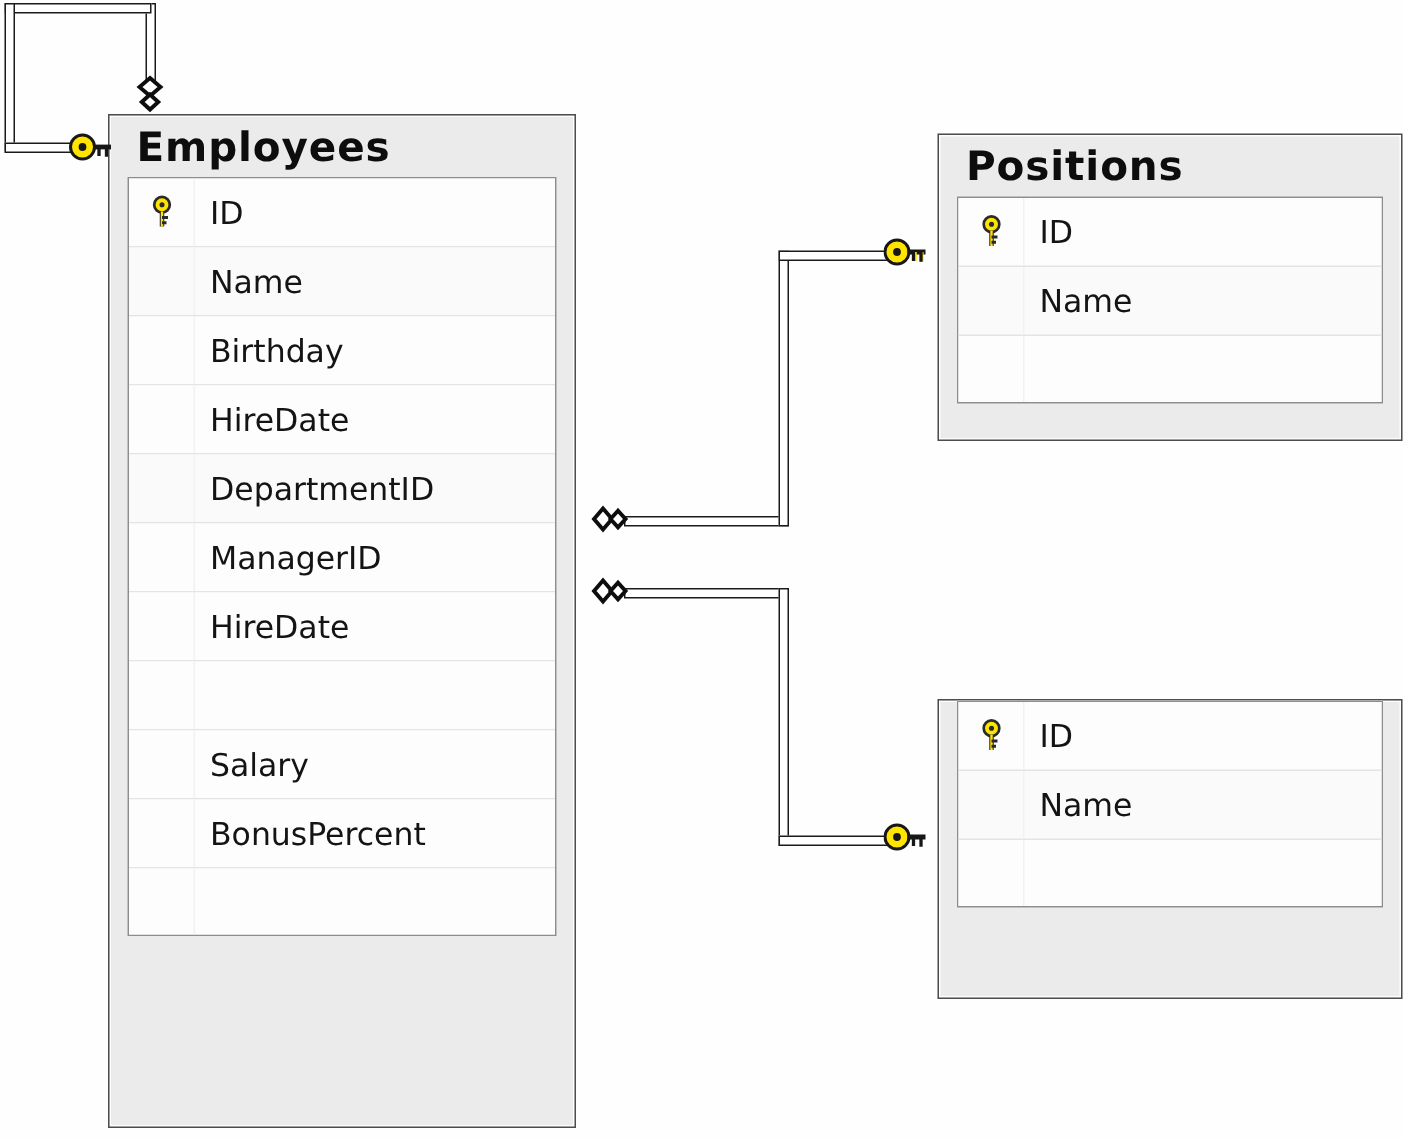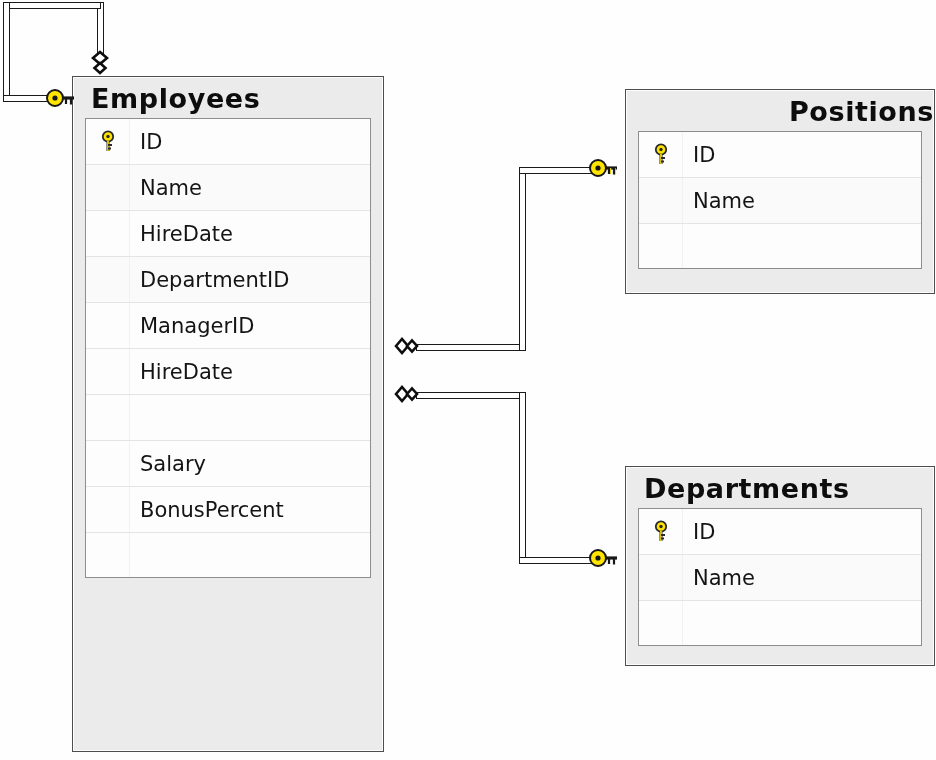--- a/index.html
+++ b/index.html
@@ -176,20 +176,24 @@
           </svg>
         </div>
         <div class="field-name">ID</div>
       </div>
 
       <div class="field-row alt">
         <div class="field-gutter"></div>
         <div class="field-name">Name</div>
       </div>
 
+      <div class="field-row">
+        <div class="field-gutter"></div>
+        <div class="field-name">Birthday</div>
+      </div>
 
 
 
       <div class="field-row">
         <div class="field-gutter"></div>
         <div class="field-name">HireDate</div>
       </div>
 
       <div class="field-row alt">
         <div class="field-gutter"></div>
@@ -222,21 +226,21 @@
       </div>
 
       <div class="field-row empty">
         <div class="field-gutter"></div>
         <div class="field-name"></div>
       </div>
 
     </div>
   </div>
 
-  <div class="entity" style="left:625px; top:89px; width:310px; height:205px;text-align:right;">
+  <div class="entity" style="left:625px; top:89px; width:310px; height:205px;">
     <div class="entity-title">Positions</div>
     <div class="fields">
 
       <div class="field-row">
         <div class="field-gutter">
           <svg class="key-icon" viewBox="0 0 20 24">
             <circle cx="10" cy="6.5" r="5.2" fill="#ffe400" stroke="#2a2a2a" stroke-width="1.8"></circle>
             <circle cx="10" cy="6.5" r="1.7" fill="#2a2a2a"></circle>
             <path d="M10 11 L10 21" stroke="#2a2a2a" stroke-width="3"></path>
             <path d="M10 11 L10 21" stroke="#ffe400" stroke-width="1.6"></path>
@@ -253,21 +257,20 @@
 
       <div class="field-row empty">
         <div class="field-gutter"></div>
         <div class="field-name"></div>
       </div>
 
     </div>
   </div>
 
   <div class="entity" style="left:625px; top:466px; width:310px; height:200px;">
-    <div class="entity-title">Departments</div>
     <div class="fields">
 
       <div class="field-row">
         <div class="field-gutter">
           <svg class="key-icon" viewBox="0 0 20 24">
             <circle cx="10" cy="6.5" r="5.2" fill="#ffe400" stroke="#2a2a2a" stroke-width="1.8"></circle>
             <circle cx="10" cy="6.5" r="1.7" fill="#2a2a2a"></circle>
             <path d="M10 11 L10 21" stroke="#2a2a2a" stroke-width="3"></path>
             <path d="M10 11 L10 21" stroke="#ffe400" stroke-width="1.6"></path>
             <path d="M10 15 L14 15 M10 18.5 L13 18.5" stroke="#2a2a2a" stroke-width="1.9"></path>

